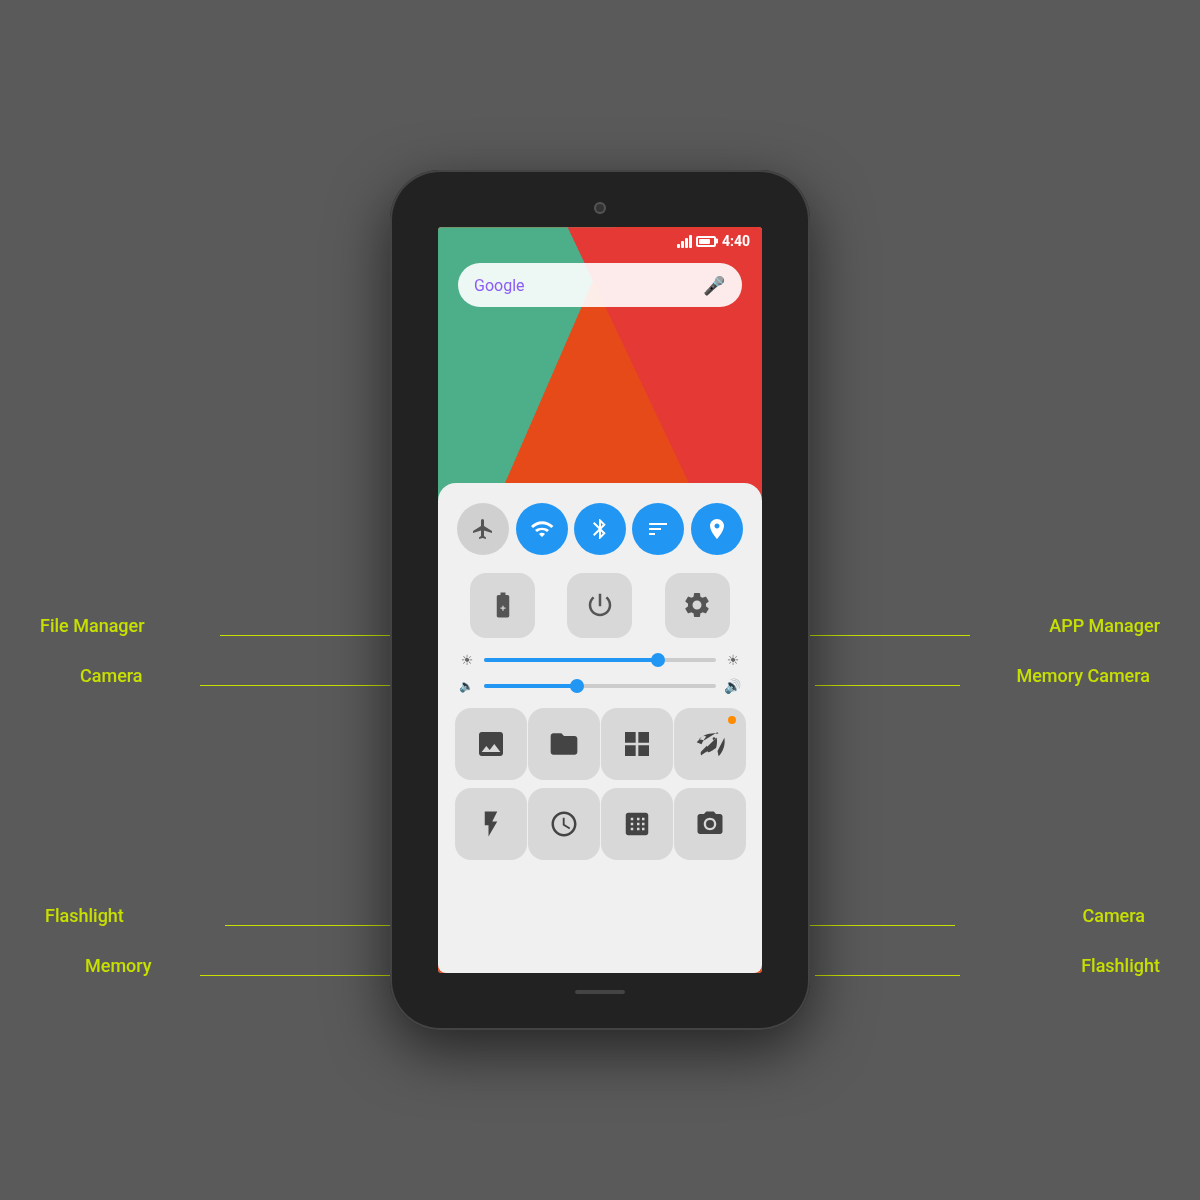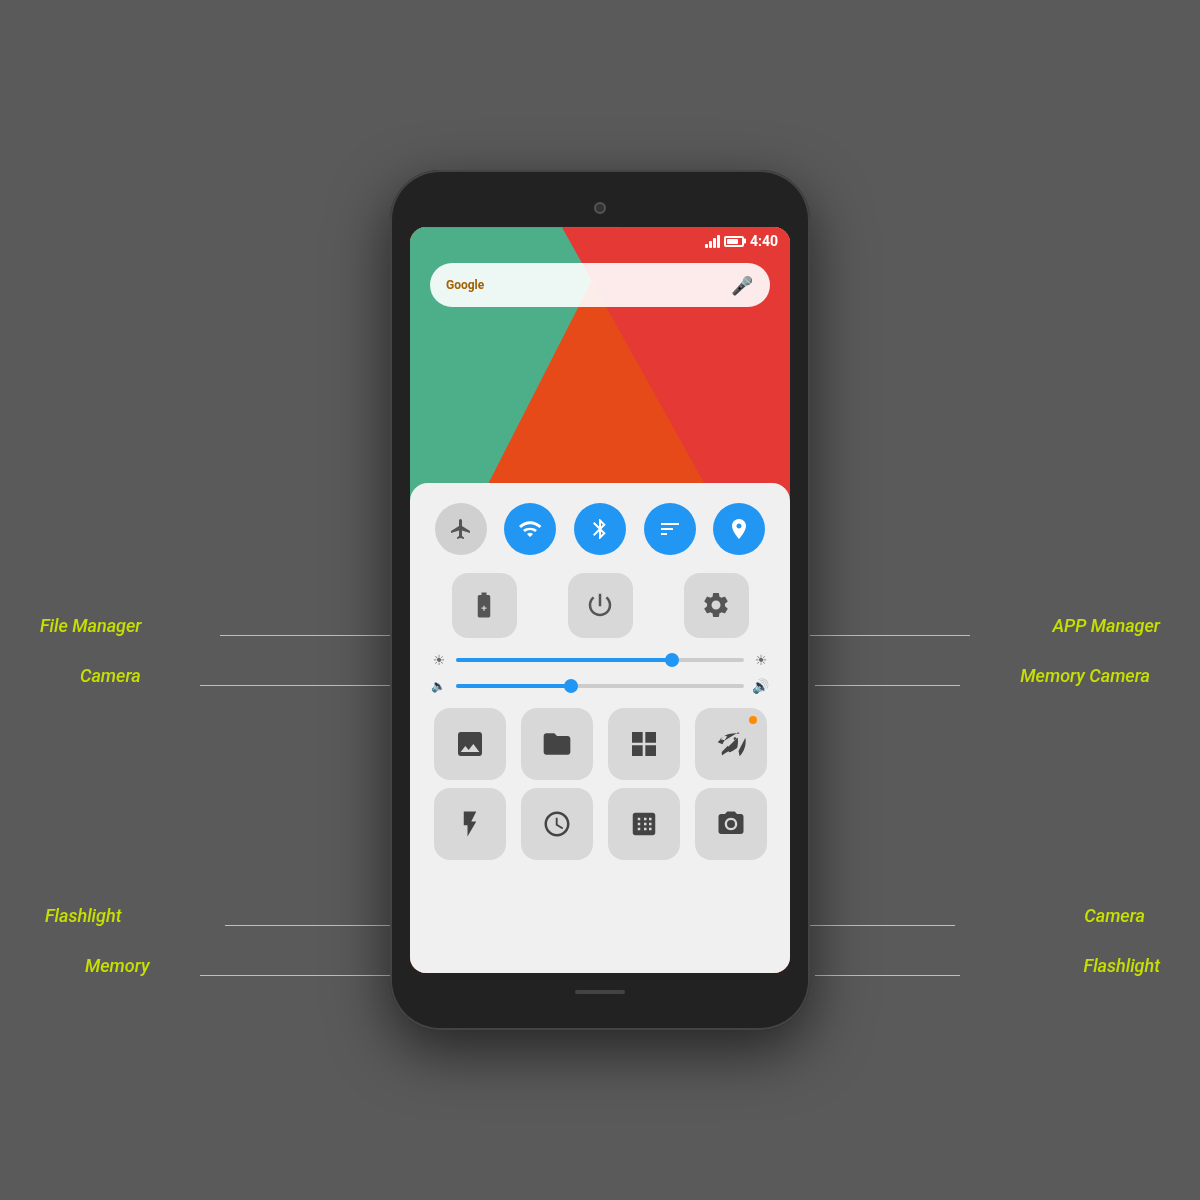--- a/index.html
+++ b/index.html
@@ -41,24 +41,24 @@
     .phone-camera {
       width: 12px;
       height: 12px;
       border-radius: 50%;
       background: #333;
       border: 2px solid #555;
     }
 
     
     .phone-screen {
-      width: 380px;
+      width: 324px;
       height: 760px;
       background: #fff;
-      border-radius: 16px;
+      border-radius: 4px;
       overflow: hidden;
       position: relative;
     }
 
     
     .wallpaper {
       position: absolute;
       top: 0; left: 0; right: 0; bottom: 0;
     }
 
@@ -132,23 +132,23 @@
       height: 44px;
       background: rgba(255,255,255,0.9);
       border-radius: 22px;
       display: flex;
       align-items: center;
       padding: 0 16px;
       justify-content: space-between;
       z-index: 10;
     }
     .search-bar-text {
-      color: #a16207;
-      font-size: 12px;
-      font-weight: 700;
+      color: #8b5cf6;
+      font-size: 16px;
+      font-weight: 400;
     }
     .mic-icon {
       color: #2196F3;
       font-size: 18px;
     }
 
     
     .quick-settings {
       position: absolute;
       bottom: 0;
@@ -261,21 +261,20 @@
       flex-direction: column;
     }
 
     
     .annotation {
       position: absolute;
       color: #c8e000;
       font-size: 18px;
       font-weight: 500;
       white-space: nowrap;
-      font-style: italic;
     }
   </style>
 </head>
 <body>
 
 <div style="position:relative; width:1200px; height:1200px; background:#5a5a5a; display:flex; align-items:center; justify-content:center;">
 
   <div class="annotation" style="left:40px; top:615px;">
     <span>File Manager</span>
   </div>

